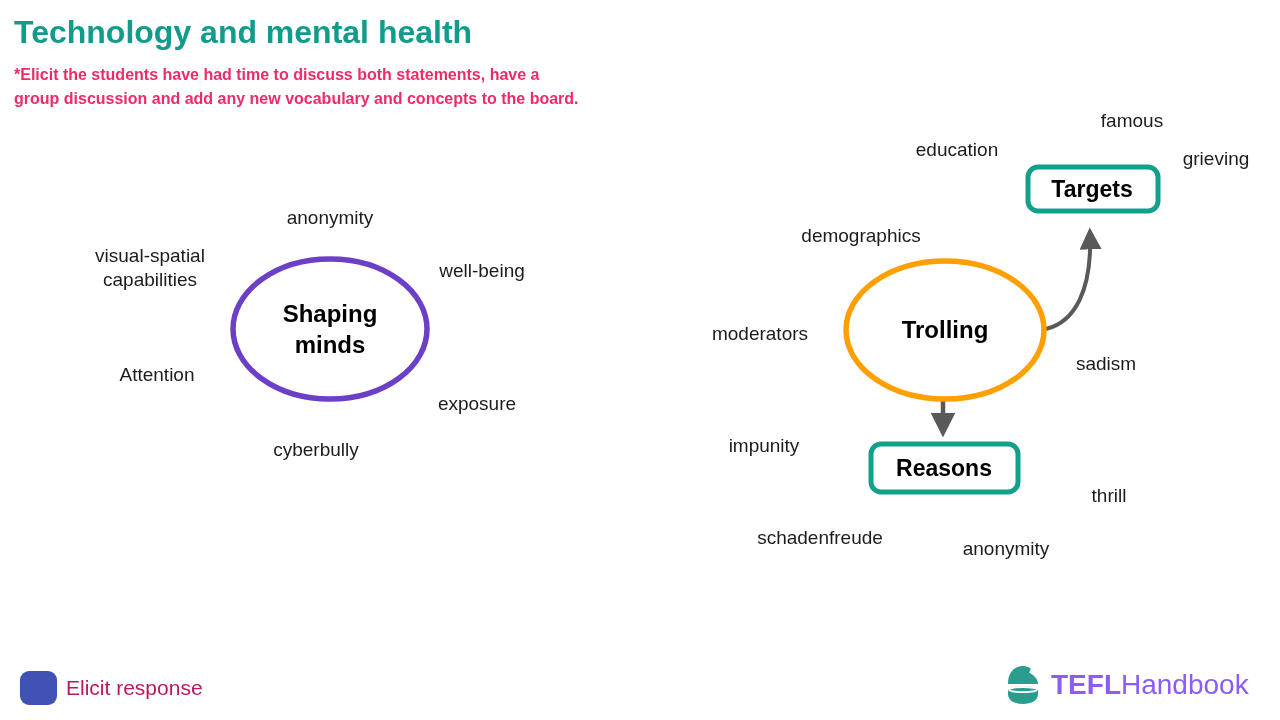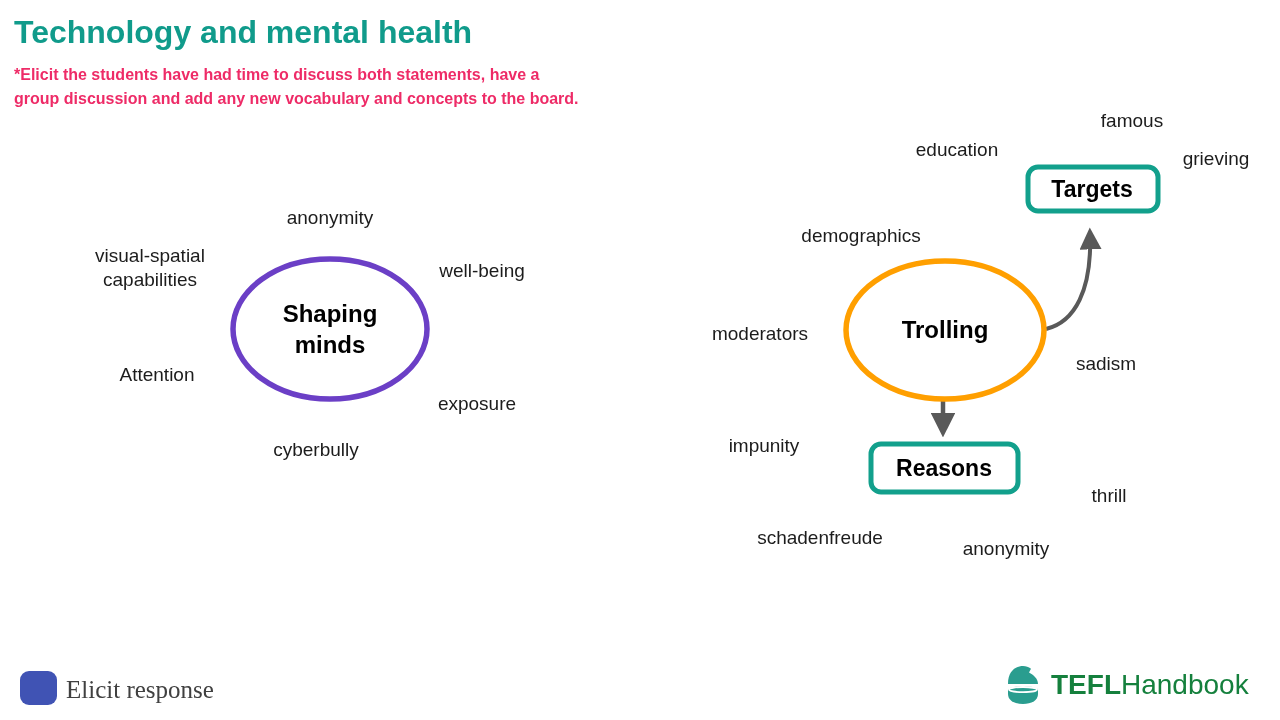--- a/index.html
+++ b/index.html
@@ -63,27 +63,27 @@
   .targets-pos { left:1092px; top:189px; }
   .reasons-pos { left:944px; top:468px; }
 
   
   .elicit-chip {
     position:absolute; left:20px; top:671px; width:37px; height:34px;
     background:#4053b4; border-radius:9px;
   }
   .elicit-label {
     position:absolute; left:66px; top:676px;
-    font-size:25px; color:#404040;font-family:Liberation Serif, serif;
+    font-size:21px; color:#be185d;
   }
   .logo {
     position:absolute; left:1002px; top:662px; height:46px;
     display:flex; align-items:center; gap:7px;
   }
-  .logo-text { font-size:28px; color:#15803d; white-space:nowrap; }
+  .logo-text { font-size:28px; color:#8b5cf6; white-space:nowrap; }
   .logo-text .tefl { font-weight:bold; }
 </style>
 </head>
 <body>
 
 <div class="title">Technology and mental health</div>
 <div class="note">
   <div>*Elicit the students have had time to discuss both statements, have a</div>
   <div>group discussion and add any new vocabulary and concepts to the board.</div>
 </div>

